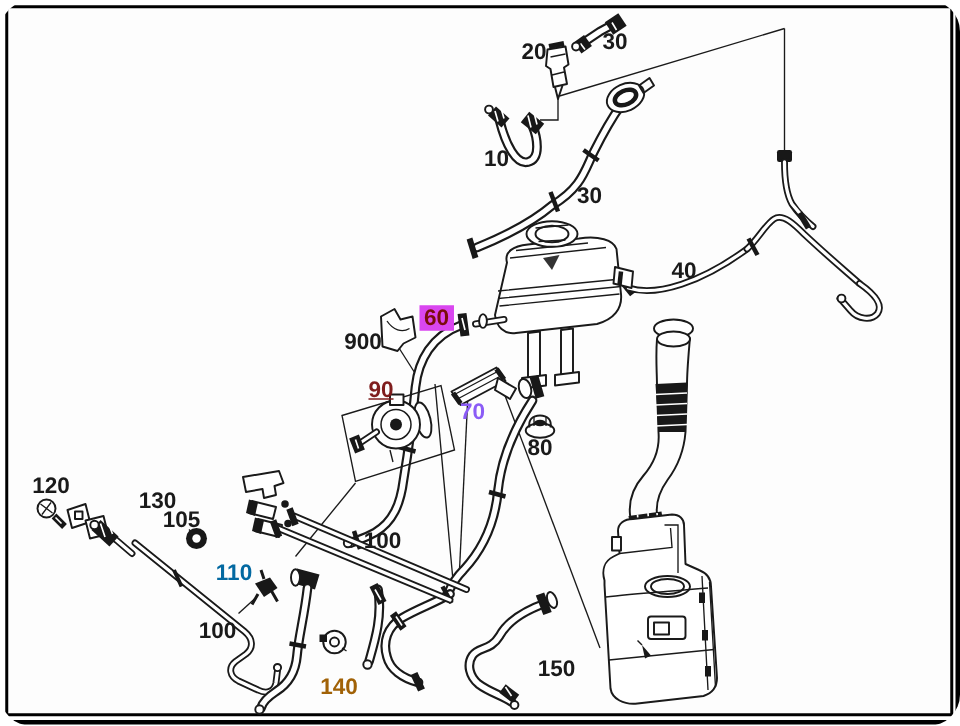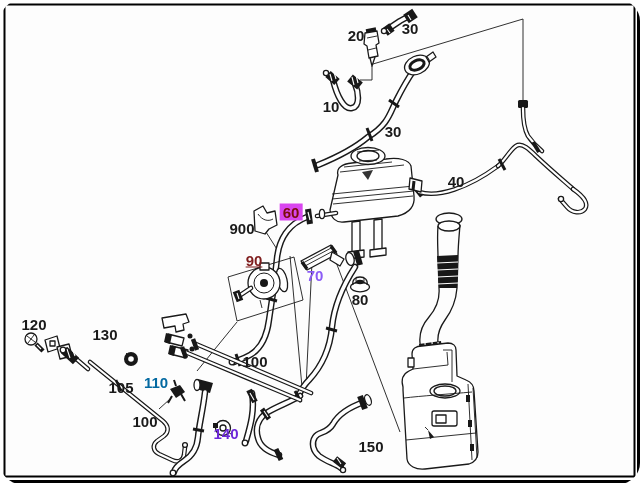--- a/index.html
+++ b/index.html
@@ -302,20 +302,20 @@
       <div class="label" style="left: 331px; top: 106px; color: rgb(26, 26, 26);">10</div>
       <div class="label" style="left: 393px; top: 131px; color: rgb(26, 26, 26);">30</div>
       <div class="label" style="left: 456px; top: 181px; color: rgb(26, 26, 26);">40</div>
       <div class="label" style="left: 242px; top: 228px; color: rgb(26, 26, 26);">900</div>
       <div class="label" style="left: 291px; top: 212px; color: rgb(122, 12, 12); background: #d946ef; text-align: right;">60</div>
       <div class="label" style="left: 254px; top: 260px; color: #7f1d1d; text-decoration: underline;">90</div>
       <div class="label" style="left: 315px; top: 275px; color: #8b5cf6;">70</div>
       <div class="label" style="left: 360px; top: 299px; color: rgb(26, 26, 26);">80</div>
       <div class="label" style="left: 34px; top: 324px; color: rgb(26, 26, 26);">120</div>
       <div class="label" style="left: 61px; top: 334px; color: rgb(26, 26, 26); margin-left: 44px;">130</div>
-      <div class="label" style="left: 121px; top: 347px; color: rgb(26, 26, 26); margin-top: 40px;">105</div>
+      <div class="label" style="left: 121px; top: 347px; color: rgb(26, 26, 26);">105</div>
       <div class="label" style="left: 156px; top: 382px; color: #0369a1;">110</div>
       <div class="label" style="left: 145px; top: 421px; color: rgb(26, 26, 26);">100</div>
       <div class="label" style="left: 255px; top: 361px; color: rgb(26, 26, 26);">100</div>
-      <div class="label" style="left: 226px; top: 433px; color: #6d28d9;">140</div>
+      <div class="label" style="left: 226px; top: 458px; color: #a16207;">140</div>
       <div class="label" style="left: 371px; top: 446px; color: rgb(26, 26, 26);">150</div>
     </div>
 </div>
 
 </body></html>

